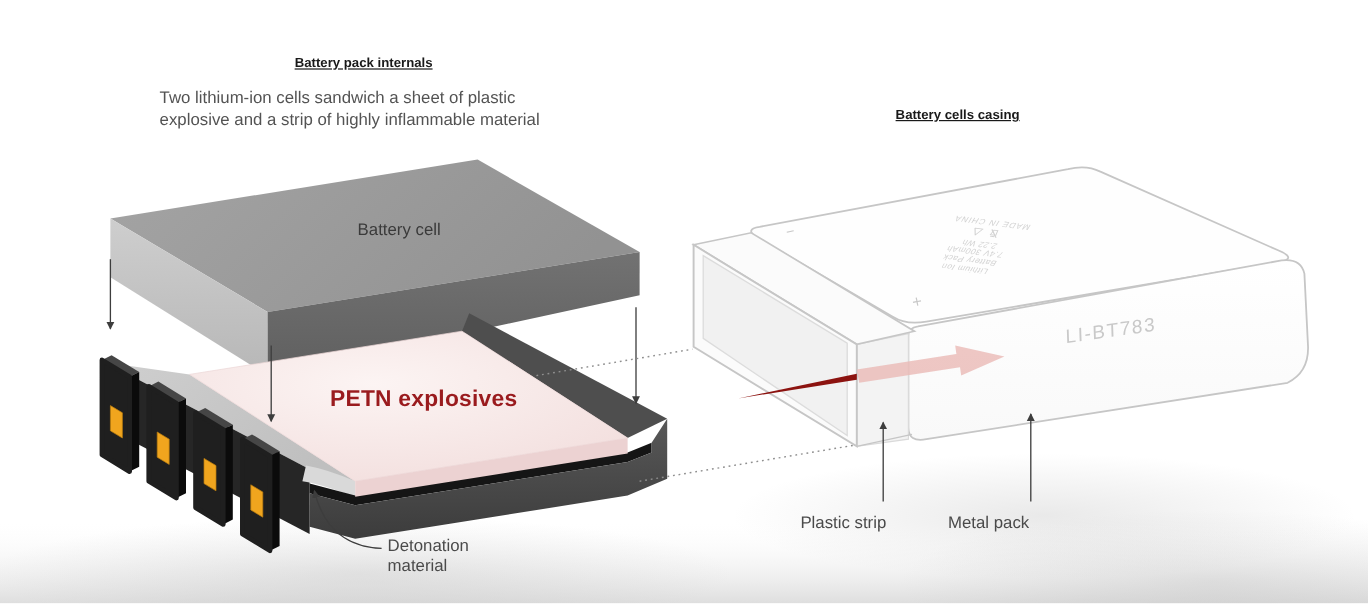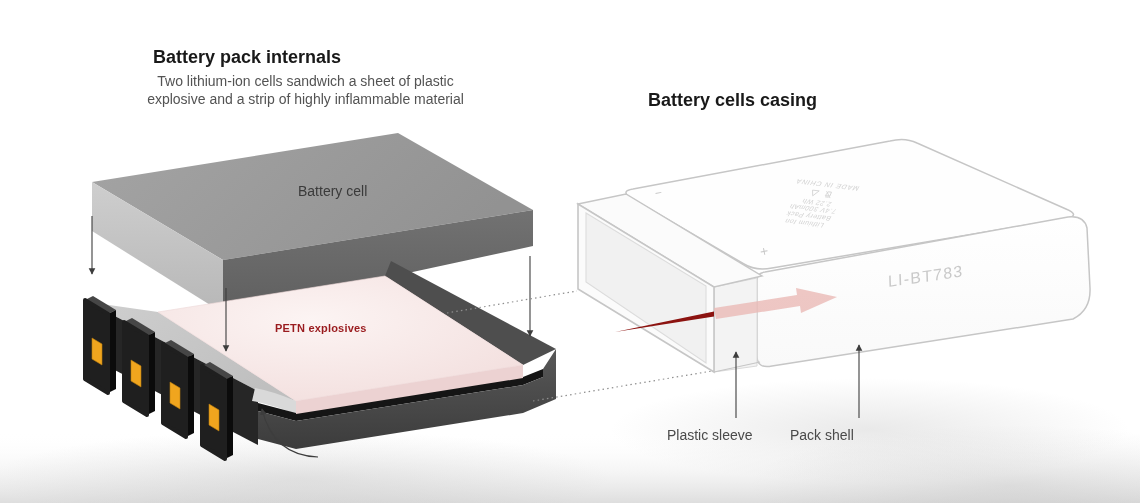--- a/index.html
+++ b/index.html
@@ -1,24 +1,24 @@
 <!DOCTYPE html>
 <html><head>
 <meta charset="utf-8">
 <style>
   html,body{margin:0;padding:0;background:#fff;}
   #canvas{
     position:relative;width:1140px;height:503px;overflow:hidden;background:#ffffff;
     font-family:"Liberation Sans","DejaVu Sans",sans-serif;
   }
   .lbl{position:absolute;color:#434343;font-size:14px;line-height:1.2;}
-  .title{font-weight:700;color:#191919;font-size:18px;text-align:left;}
-  .subtitle{color:#535353;font-size:14px;text-align:center;line-height:1.3;}
+  .title{font-weight:700;color:#191919;font-size:11px;text-align:center;text-decoration:underline;}
+  .subtitle{color:#535353;font-size:14px;text-align:left;line-height:1.3;}
   .center{}
-  .petn{font-weight:700;color:#9a1b1e;font-size:11px;letter-spacing:.2px;}
+  .petn{font-weight:700;color:#9a1b1e;font-size:19px;letter-spacing:.2px;}
   .model{
     color:#c9c9c9;font-size:16px;letter-spacing:1.3px;
     transform:rotate(-8deg) skewX(-6deg);transform-origin:left center;
   }
   .print-block{
     position:absolute;left:758px;top:178px;width:116px;
     color:#d2d2d2;font-size:7px;line-height:1.12;text-align:center;letter-spacing:.4px;
     transform:rotate(187deg) skewX(-24deg) scaleY(.95);transform-origin:center;
   }
   .print-block .made{margin-top:2px;letter-spacing:.8px;}
@@ -144,24 +144,25 @@
 
     <line x1="736" y1="418" x2="736" y2="352" stroke="#3d3d3d" stroke-width="1.1" marker-end="url(#mArrow)"></line>
     <line x1="859" y1="418" x2="859" y2="345" stroke="#3d3d3d" stroke-width="1.1" marker-end="url(#mArrow)"></line>
   </svg>
 
   <div class="lbl title" style="left:153px;top:47px;width:300px;">Battery pack internals</div>
   <div class="lbl subtitle" style="left:133px;top:72px;width:345px;">Two lithium-ion cells sandwich a sheet of plastic explosive and a strip of highly inflammable material</div>
 
   <div class="lbl center" style="left:298px;top:183px;width:110px;color:#3a3a3a;">Battery cell</div>
   <div class="lbl center petn" style="left:275px;top:322px;width:160px;">PETN explosives</div>
+  <div class="lbl" style="left:323px;top:446px;width:82px;line-height:1.18;color:#4a4a4a;">Detonation material</div>
 
   <div class="lbl title" style="left:648px;top:90px;width:300px;">Battery cells casing</div>
-  <div class="lbl center" style="left:667px;top:427px;width:140px;color:#4a4a4a;">Plastic sleeve</div>
-  <div class="lbl center" style="left:790px;top:427px;width:155px;color:#4a4a4a;">Pack shell</div>
+  <div class="lbl center" style="left:667px;top:427px;width:140px;color:#4a4a4a;">Plastic strip</div>
+  <div class="lbl center" style="left:790px;top:427px;width:155px;color:#4a4a4a;">Metal pack</div>
 
   <div class="print-block">
     <div>Lithium Ion</div>
     <div>Battery Pack</div>
     <div>7.4V 300mAh</div>
     <div>2.22 Wh</div>
     <div class="icon-row">
       <svg width="9" height="9" viewBox="0 0 10 10">
         <path d="M3,2 h4 M2.5,3.5 h5 l-0.7,4.8 h-3.6 Z" fill="none" stroke="#d2d2d2" stroke-width="0.9"></path>
         <line x1="1" y1="1.2" x2="9" y2="8.8" stroke="#d2d2d2" stroke-width="0.9"></line>

